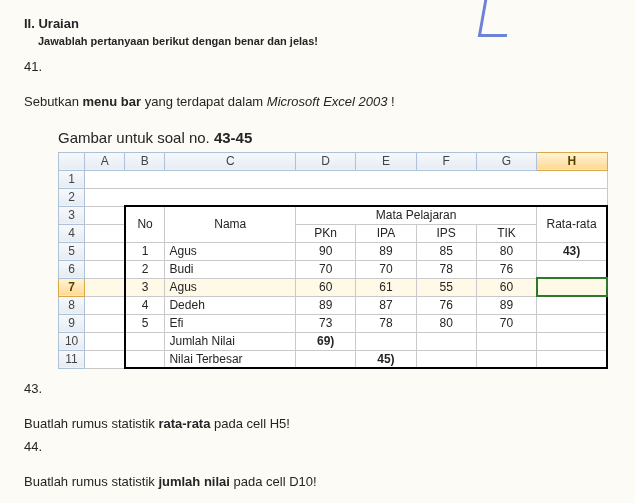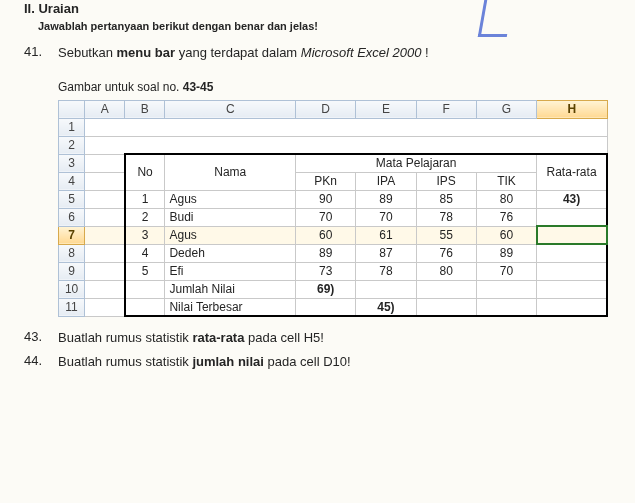--- a/index.html
+++ b/index.html
@@ -8,48 +8,49 @@
     background: #fcfbf6;
     font-family: Arial, Helvetica, sans-serif;
     font-size: 13px;
     color: #252525;
     width: 635px;
   }
   .page {
     width: 516px;
     height: 503px;
     position: relative;
-    padding: 1px 24px 10px 24px;
+    padding: 16px 24px 10px 24px;
     box-sizing: border-box;
   }
   .section-heading {
     font-weight: 700;
     font-size: 13px;
     margin: 0 0 4px 0;
   }
   .section-sub {
     font-weight: 700;
     font-size: 11px;
     margin: 0 0 12px 14px;
   }
   .qrow {
     display: flex;
     margin: 2px 0 6px 0;
+    flex-direction: column;
   }
   .qnum {
     width: 34px;
     flex: 0 0 34px;
   }
   .qtext { flex: 1; line-height: 1.35; }
   .bld { font-weight: 700; margin-top: 38px; }
   .ital { font-style: italic; }
 
   .figcap {
     margin: 18px 0 6px 34px;
-    font-size: 12px;
+    font-size: 15px;
   }
 
   
   .sheet {
     margin-left: 34px;
     width: 550px;
     border-collapse: collapse;
     table-layout: fixed;
     font-size: 12px;
     background: #ffffff;
@@ -123,21 +124,21 @@
 
 <div class="page">
   <div class="corner-flag"></div>
 
   <div class="section-heading">II. Uraian</div>
   <div class="section-sub">Jawablah pertanyaan berikut dengan benar dan jelas!</div>
 
   <div class="qrow">
     <div class="qnum">41.</div>
     <div class="qtext">
-      <span>Sebutkan </span><span class="bld">menu bar</span><span> yang terdapat dalam </span><span class="ital">Microsoft Excel 2000</span><span> !</span>
+      <span>Sebutkan </span><span class="bld">menu bar</span><span> yang terdapat dalam </span><span class="ital">Microsoft Excel 2003</span><span> !</span>
     </div>
   </div>
 
 
   <div class="figcap">
     <span>Gambar untuk soal no. </span><span class="bld">43-45</span>
   </div>
 
   <table class="sheet">
     <colgroup>

